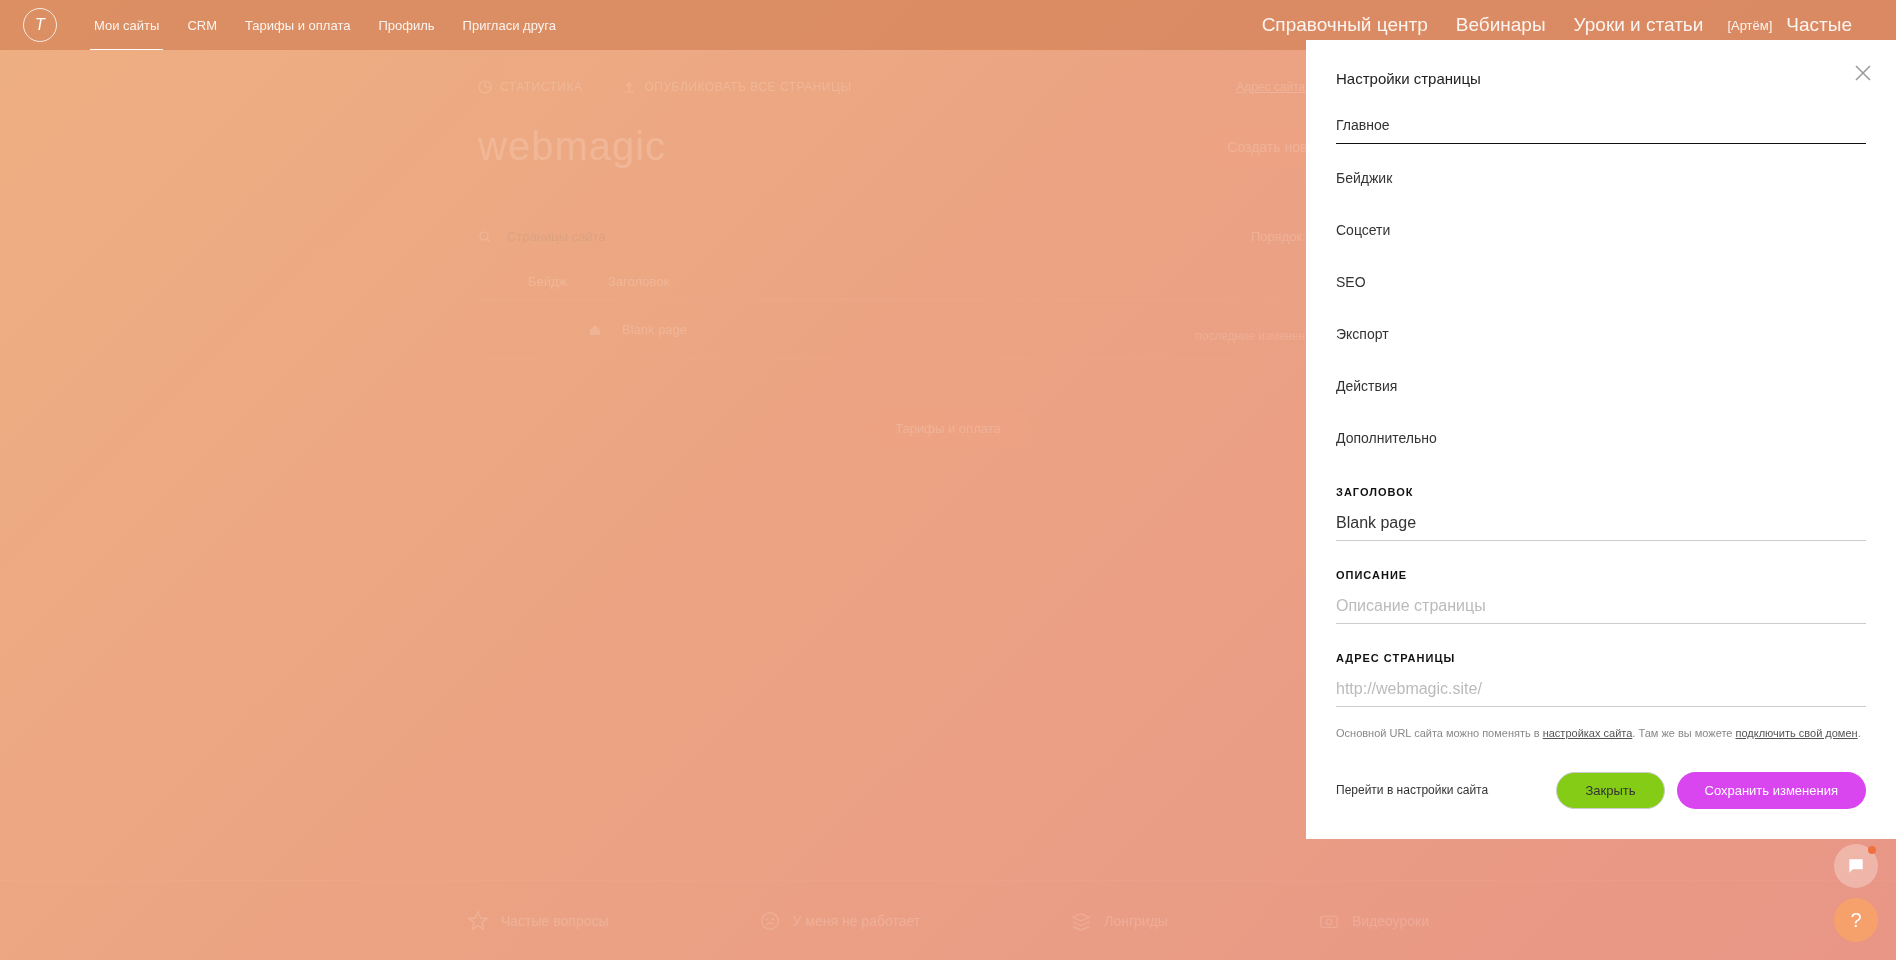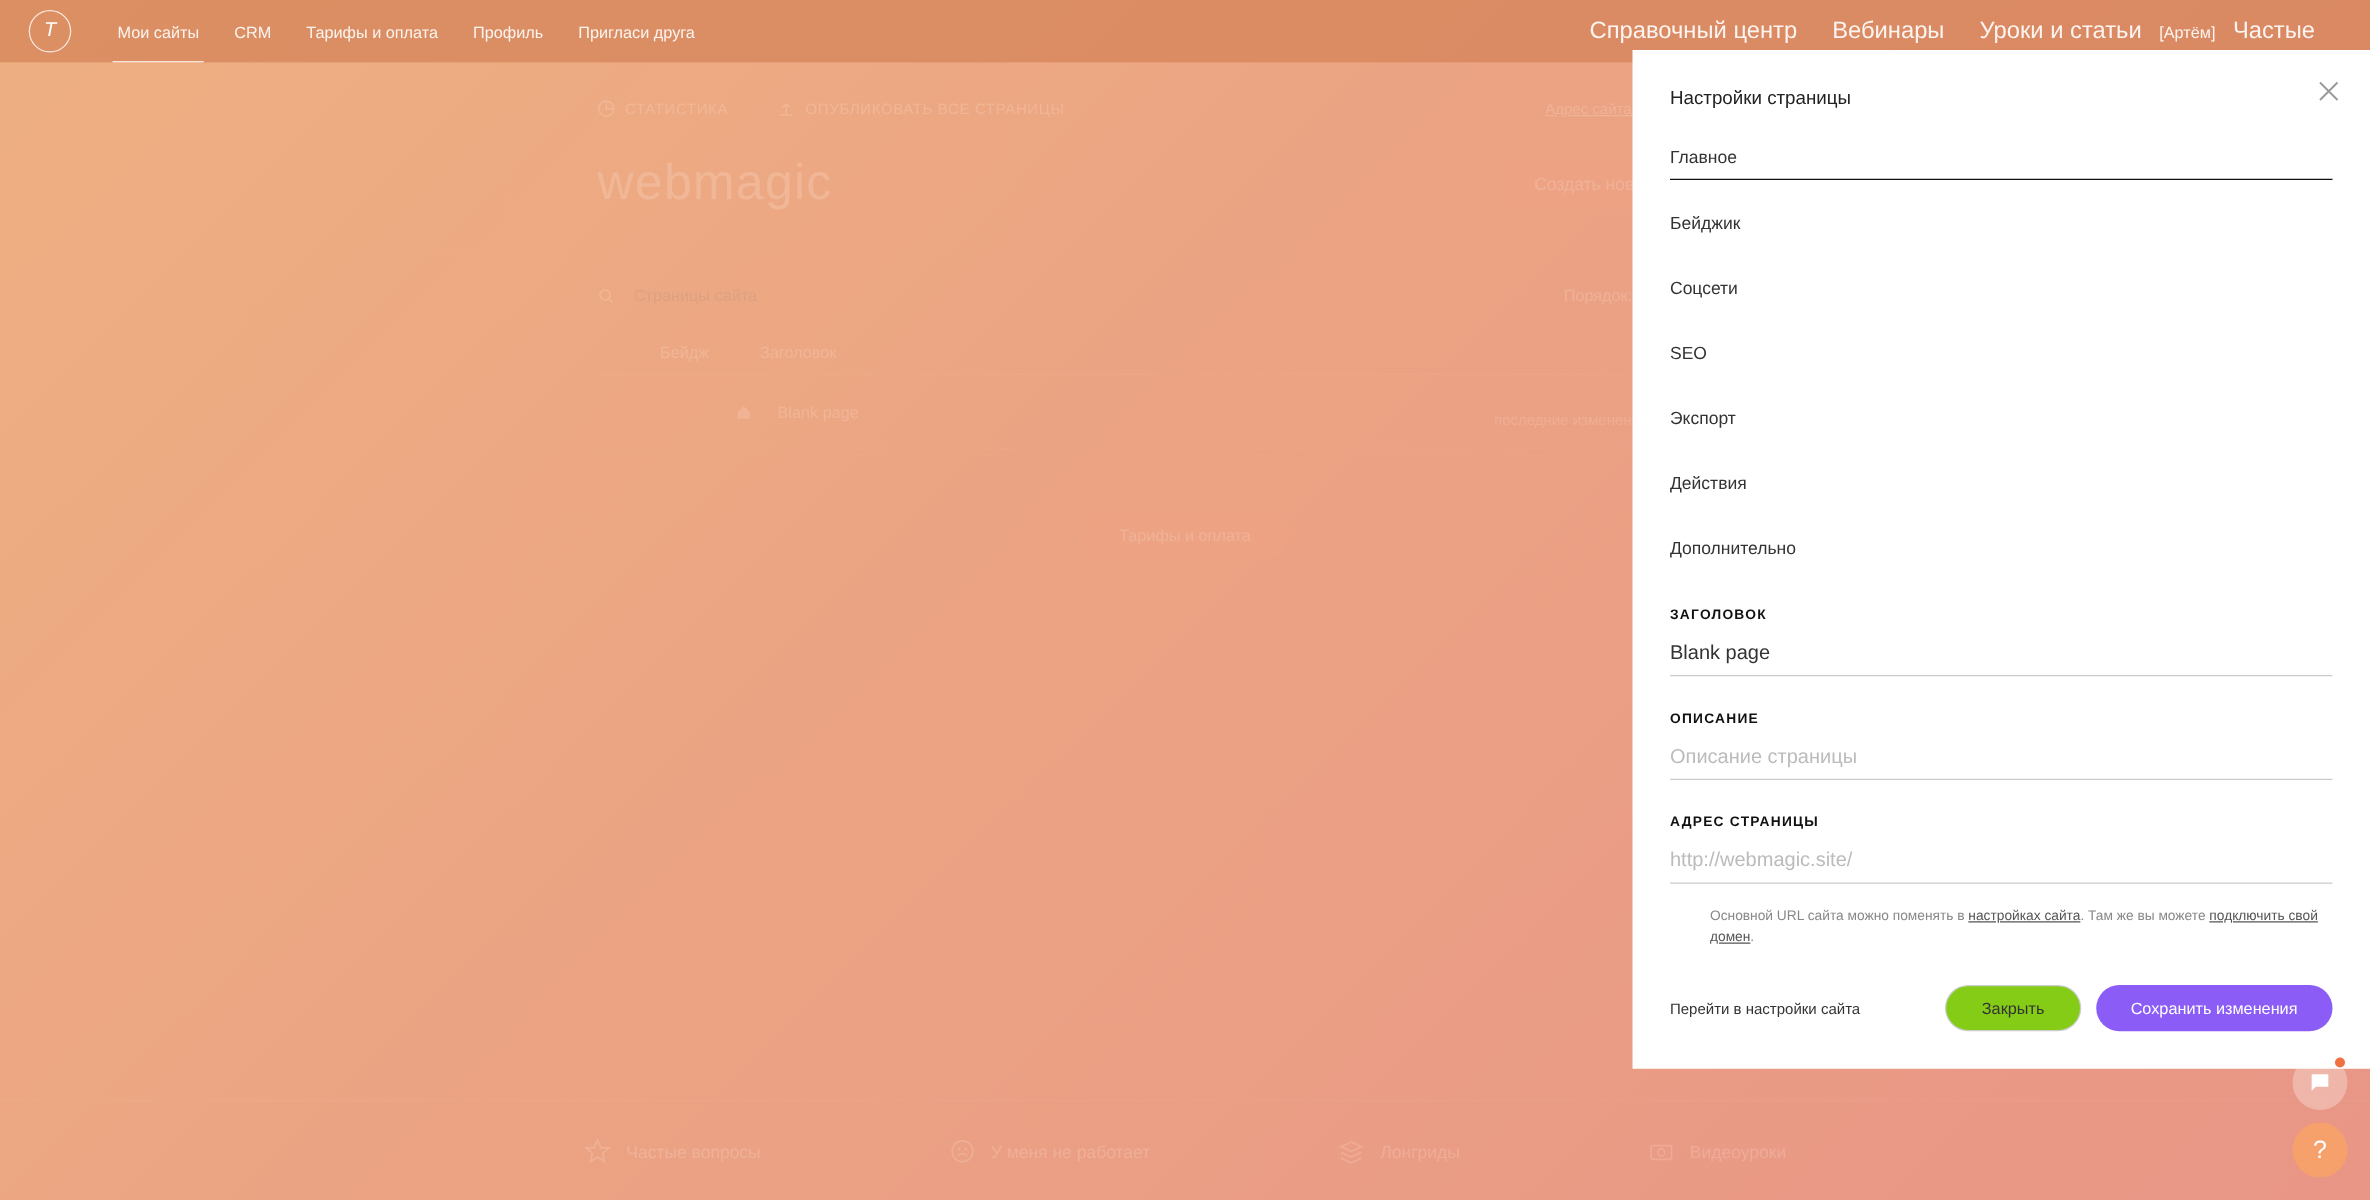--- a/index.html
+++ b/index.html
@@ -32,21 +32,21 @@
 }
 .nav-item {
   height: 50px; display:flex; align-items:center; padding: 0 14px; color: rgba(255,255,255,0.9);
   cursor:pointer; position:relative;
 }
 .nav-item.active::after {
   content:""; position:absolute; bottom:0; left:10px; right:10px; height:1px; background:#fff;
 }
 .nav-right { display:flex; align-items:center; }
 .nav-right .nav-item { font-size:19px; }
-.nav-user { color: rgba(255,255,255,0.9); }
+.nav-user { margin-left:10px; color: rgba(255,255,255,0.9); }
 
 
 .page {
   position:absolute; inset:0; top:50px; padding: 0 0 0 0;
   display:flex; flex-direction:column; align-items:center;
 }
 .page-dim {
   position:absolute; inset:0; top:50px;
   background: linear-gradient(135deg, rgba(239,176,131,0.85), rgba(234,151,136,0.85));
   z-index:5;
@@ -138,35 +138,35 @@
 }
 .field-input {
   width:100%; border:none; border-bottom:1px solid #ccc; padding:6px 0 8px 0;
   font-size:16px; color:#333; outline:none; font-family:inherit;
 }
 .field-input::placeholder { color:#bbb; }
 .field-prefix {
   color:#bbb; font-size:16px; border-bottom:1px solid #ccc; padding:6px 0 8px 0;
 }
 .hint {
-  font-size:11px; color:#888; margin-top:-10px; margin-bottom:30px; line-height:1.5;margin-left:32px;
+  font-size:11px; color:#888; margin-top:-10px; margin-bottom:30px; line-height:1.5;
 }
 .hint a { color:#555; text-decoration:underline; cursor:pointer; }
 
 .modal-footer {
   display:flex; align-items:center; justify-content:space-between; margin-top:20px;
 }
 .goto-link { font-size:12px; color:#333; cursor:pointer; }
 .modal-buttons { display:flex; gap:12px; }
 .btn-outline {
   border:1px solid #ccc; background:#84cc16; border-radius:30px; padding:10px 28px;
   font-size:13px; cursor:pointer; color:#333;
 }
 .btn-primary {
-  border:none; background:#8b5cf6; color:#fff; border-radius:30px; padding:10px 28px;
+  border:none; background:#d946ef; color:#fff; border-radius:30px; padding:10px 28px;
   font-size:13px; cursor:pointer;
 }
 
 
 .help-float {
   position:absolute; right:18px; bottom:18px; width:44px; height:44px; border-radius:50%;
   background:#f6a06c; display:flex; align-items:center; justify-content:center; z-index:20;
   color:#fff; font-size:20px; cursor:pointer;
 }
 .chat-float {

